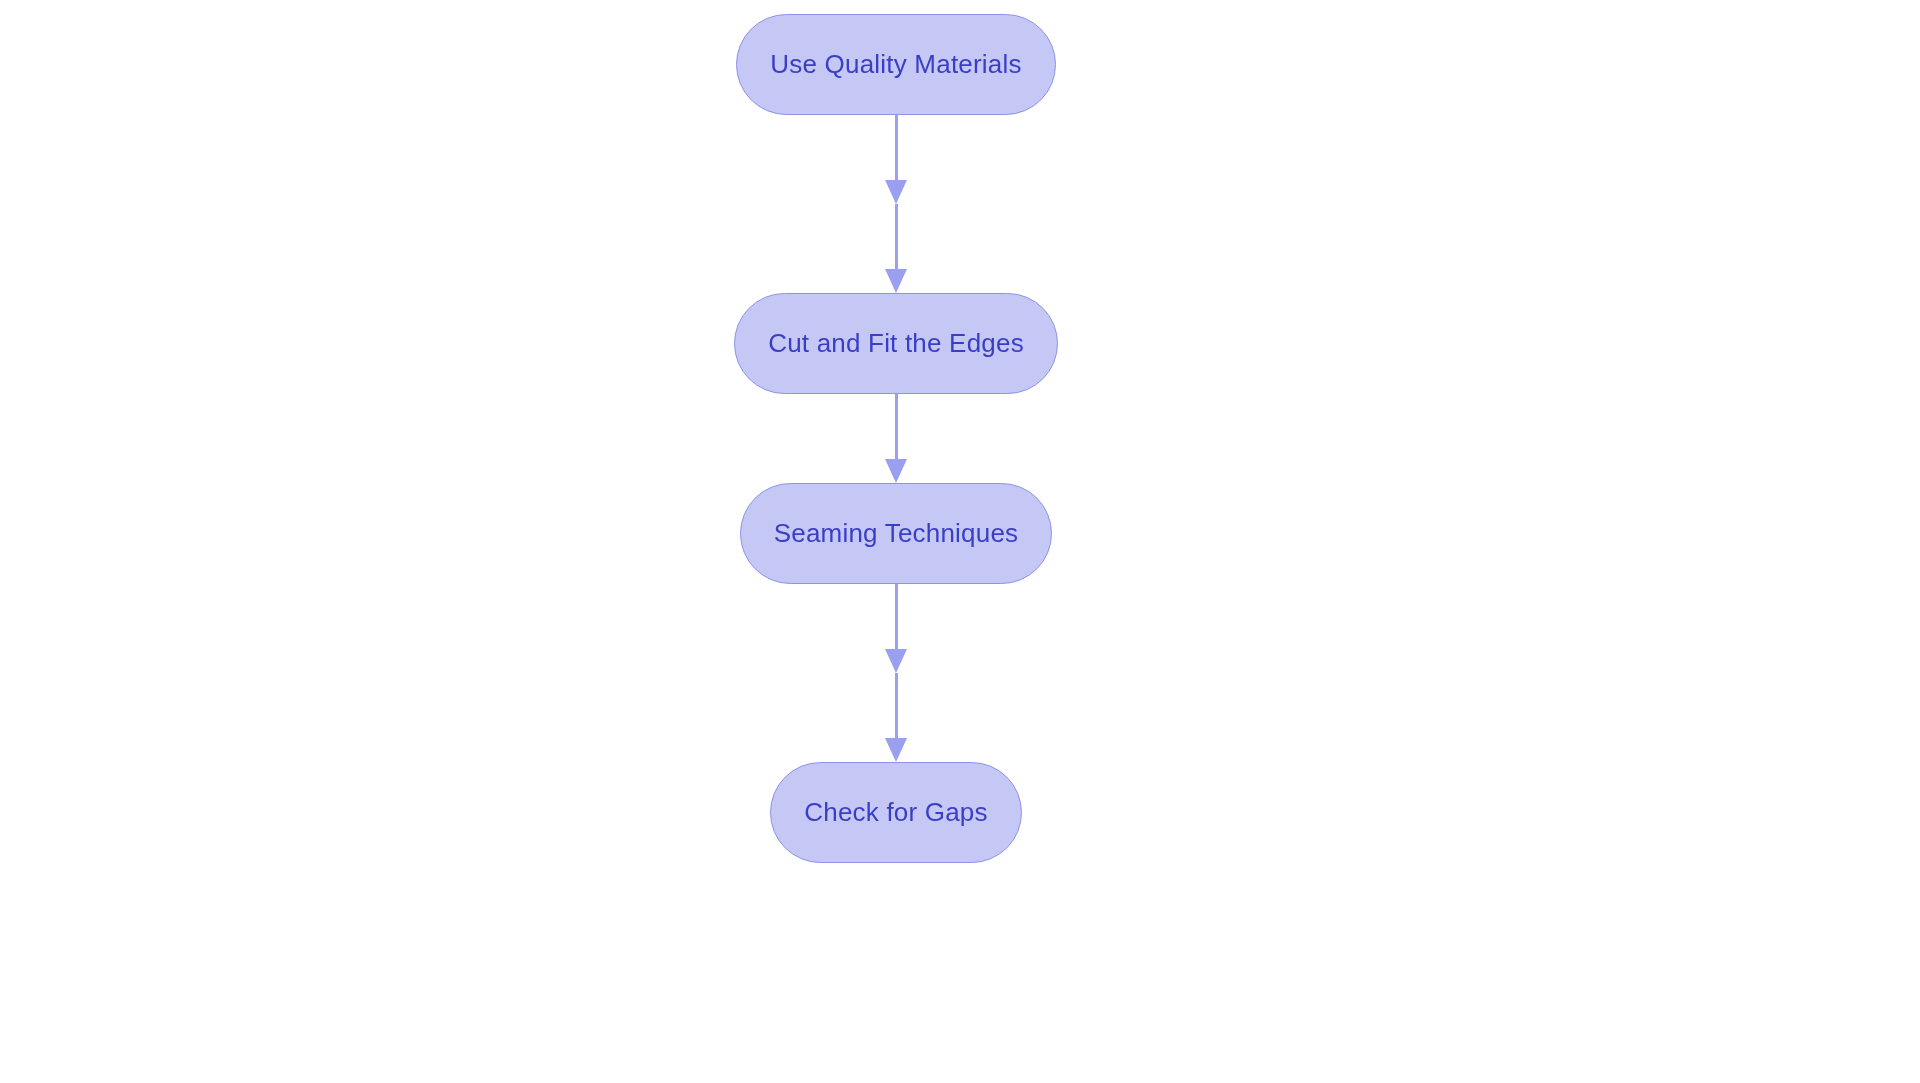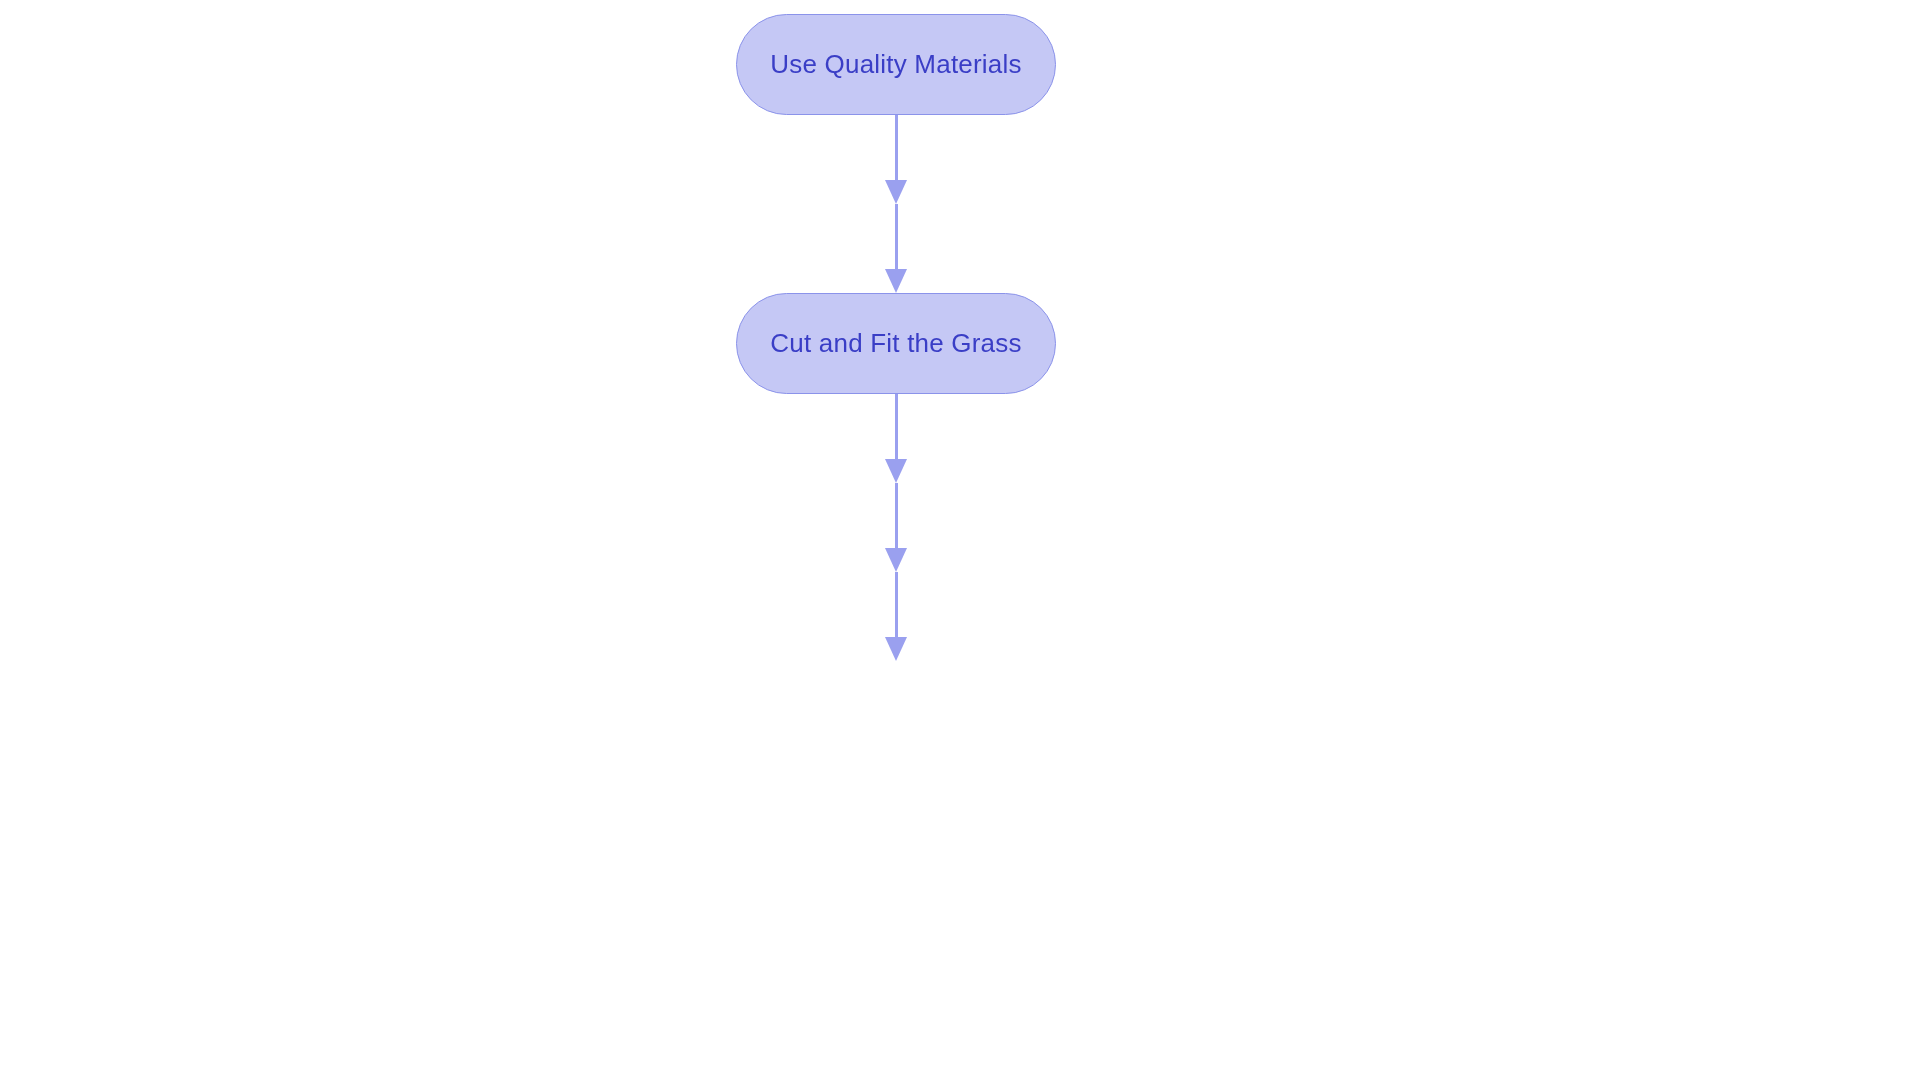--- a/index.html
+++ b/index.html
@@ -75,34 +75,40 @@
     <div class="head"></div>
   </div>
 
 
   <div class="connector">
     <div class="line"></div>
     <div class="head"></div>
   </div>
 
   <div class="node">
-    <span class="label">Cut and Fit the Grass</span>
+    <span class="label">Cut and Fit the Edges</span>
+  </div>
+
+  <div class="connector">
+    <div class="line"></div>
+    <div class="head"></div>
+  </div>
+
+  <div class="node">
+    <span class="label">Seaming Techniques</span>
   </div>
 
   <div class="connector">
     <div class="line"></div>
     <div class="head"></div>
   </div>
 
 
   <div class="connector">
     <div class="line"></div>
     <div class="head"></div>
   </div>
 
-
-  <div class="connector">
-    <div class="line"></div>
-    <div class="head"></div>
+  <div class="node">
+    <span class="label">Check for Gaps</span>
   </div>
-
 
 </div>
 
 </body></html>

